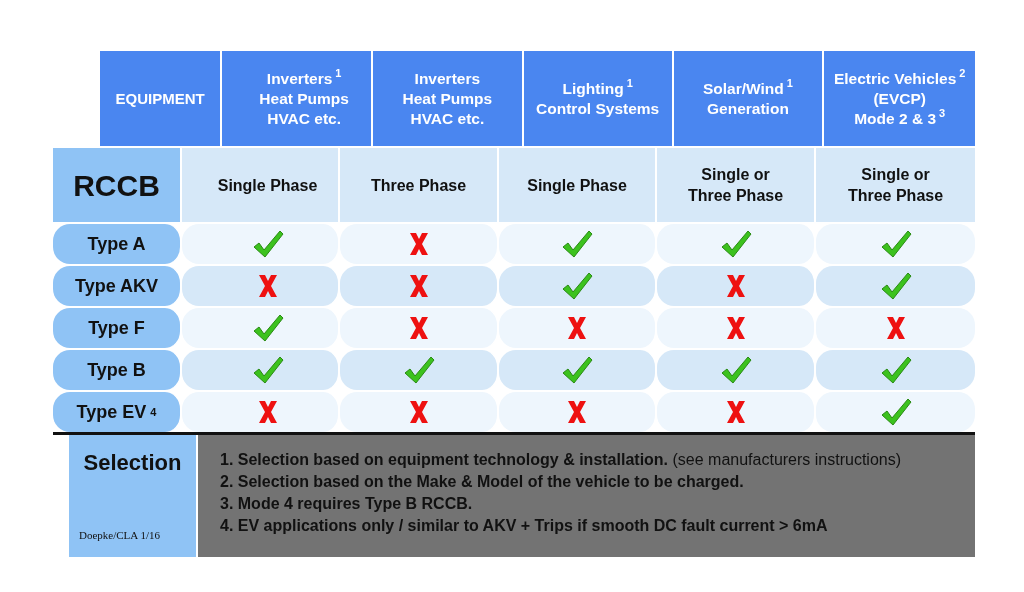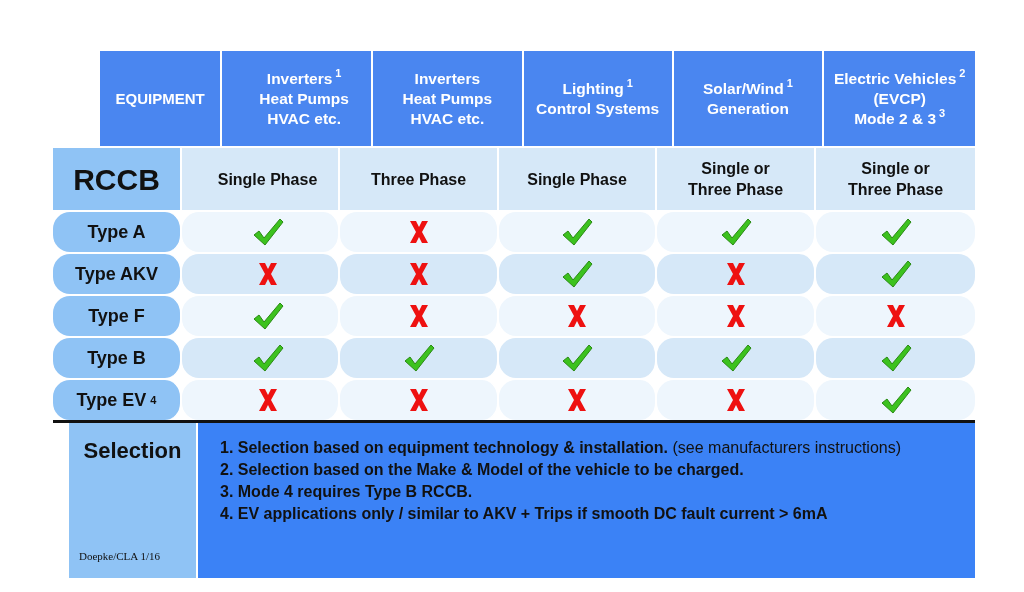--- a/index.html
+++ b/index.html
@@ -13,34 +13,34 @@
   .c0 { width: 129px; }
   .c1 { width: 158px; padding-left: 15px; }
   .c2 { width: 159px; }
   .c3 { width: 158px; }
   .c4 { width: 159px; align-items: center; }
   .c5 { width: 159px; }
   .hdr .cell { background: #4a86f0; color: #ffffff; height: 95px; font-size: 15.5px; line-height: 20px; }
   .hdr .c0 { font-size: 15px; margin-left: 47px; }
   .hdr sup { font-size: 11px; vertical-align: 7px; line-height: 0; margin-left: 3px; }
   .gap { height: 2px; background: #ffffff; }
-  .rccb .cell { background: #d6e8f8; color: #111111; height: 62px; font-size: 16px; line-height: 21px; }
+  .rccb .cell { background: #d6e8f8; color: #111111; height: 74px; font-size: 16px; line-height: 21px; }
   .rccb .c0 { background: #8fc3f5; font-size: 30px; }
   .trow .cell { height: 40px; font-size: 18px; color: #111111; border-radius: 17px; }
   .trow .c0 { background: #8fc3f5; }
   .trow.odd .cell:not(.c0) { background: #eef6fd; }
   .trow.even .cell:not(.c0) { background: #d6e8f8; }
   .trow sup { font-size: 11px; vertical-align: 8px; line-height: 0; margin-left: 4px; }
   .blackline { height: 3px; background: #111111; }
-  .notes { display: flex; height: 155px; padding-left: 16px; }
+  .notes { display: flex; height: 122px; padding-left: 16px; }
   .notes .c0 { background: #8fc3f5; flex-direction: column; justify-content: flex-start; position: relative; border-right: 2px solid #ffffff; }
   .notes .title { font-size: 22px; line-height: 28px; font-weight: bold; color: #111; margin-top: 14px; }
   .notes .credit { position: absolute; left: 10px; bottom: 16px; font-family: "Liberation Serif", serif;
                    font-weight: normal; font-size: 11px; color: #111; }
-  .notes .body { flex: 1; background: #3b82f6; padding: 14px 0 0 22px; box-sizing: border-box; }
+  .notes .body { flex: 1; background: #737373; padding: 14px 0 0 22px; box-sizing: border-box; }
   .note { font-size: 16px; line-height: 22px; font-weight: bold; color: #111; white-space: nowrap; }
   .note .extra { font-weight: normal; }
   .mark { display: inline-block; width: 34px; height: 32px; }
   .mark svg { width: 100%; height: 100%; display: block; }
 </style>
 </head>
 <body>
 
 <div class="tbl">
 

